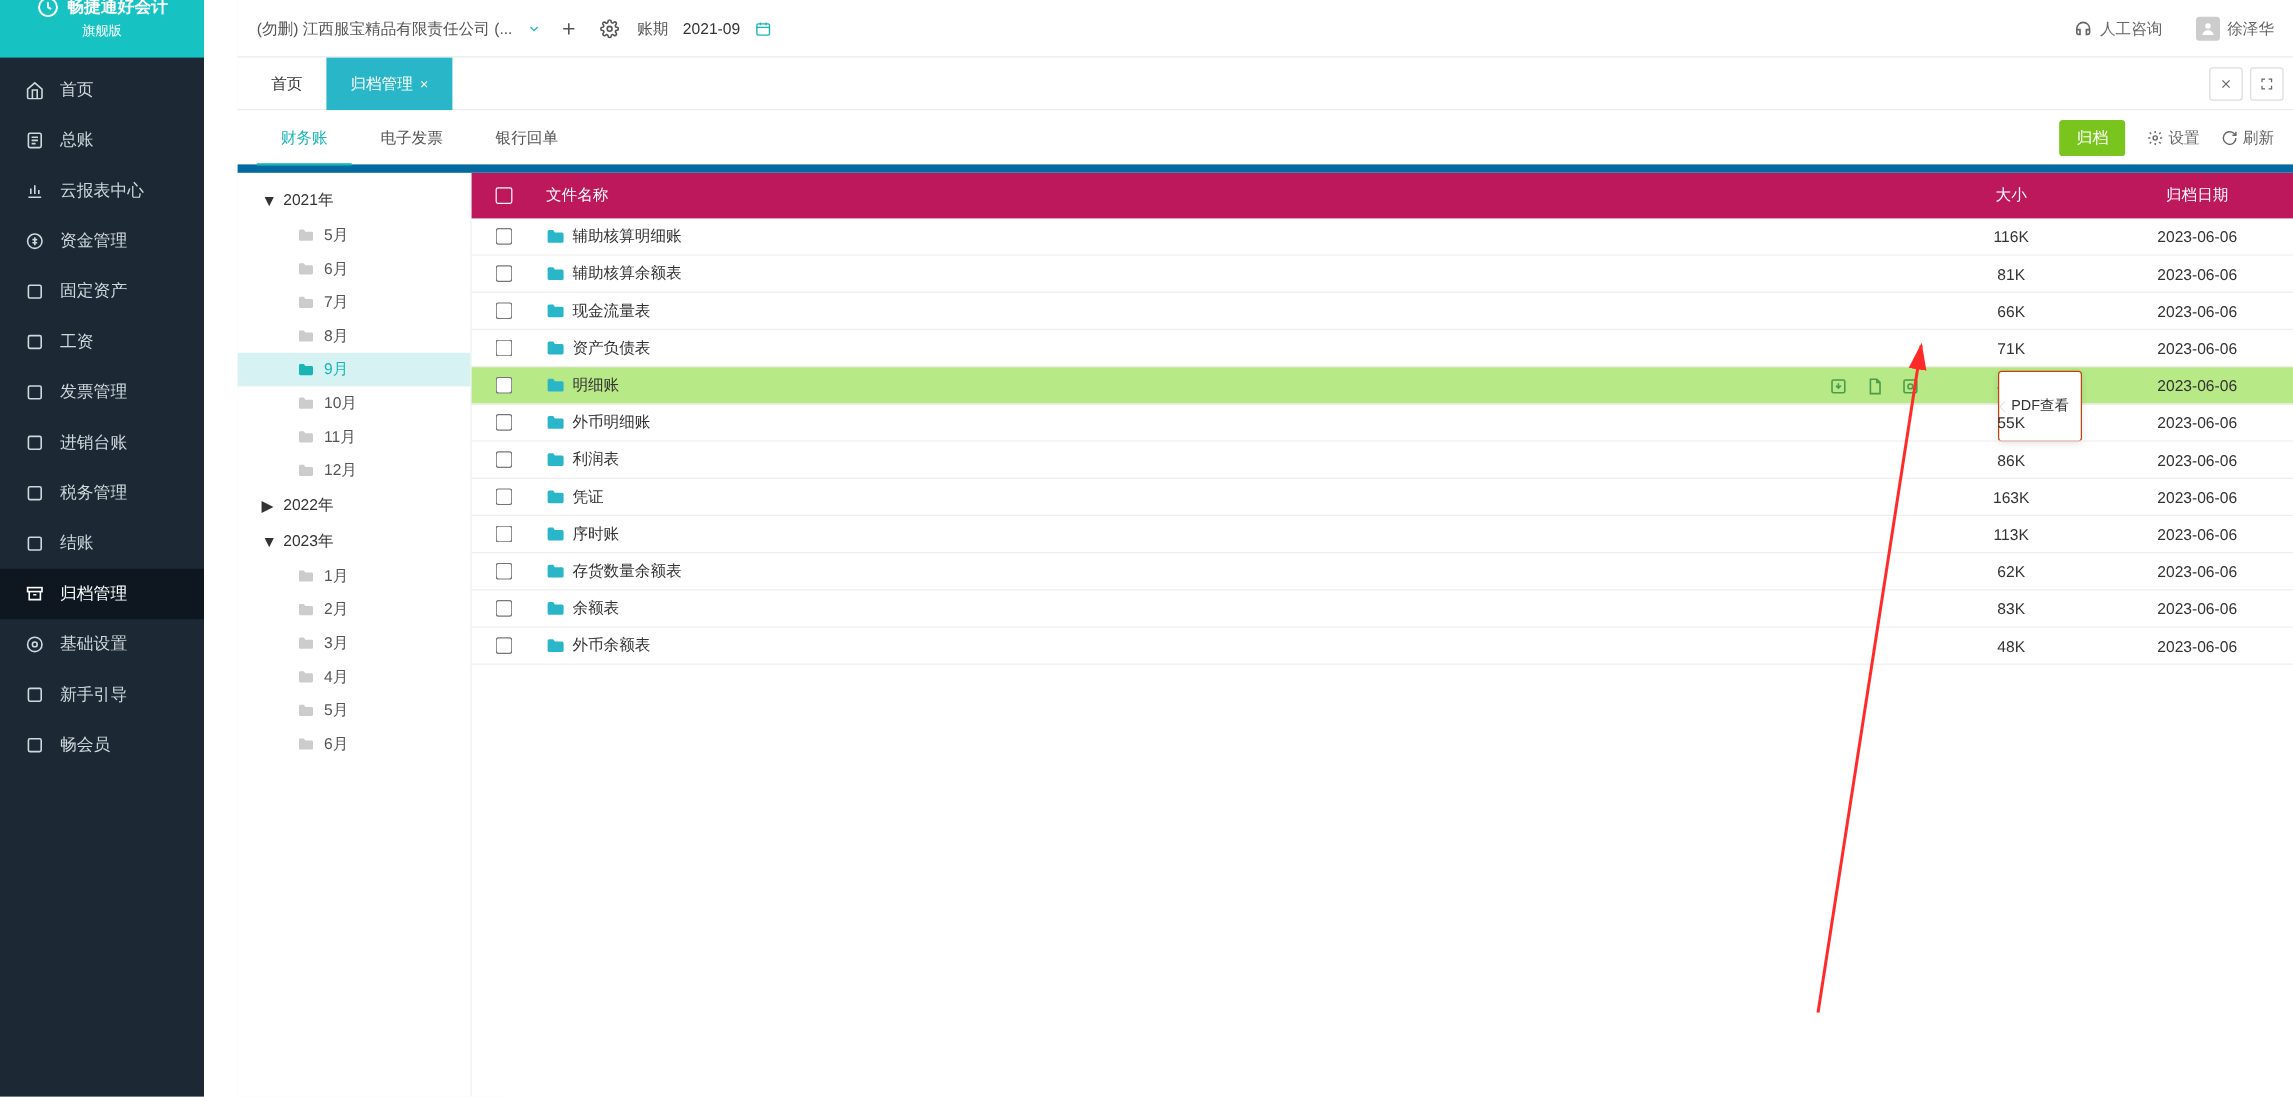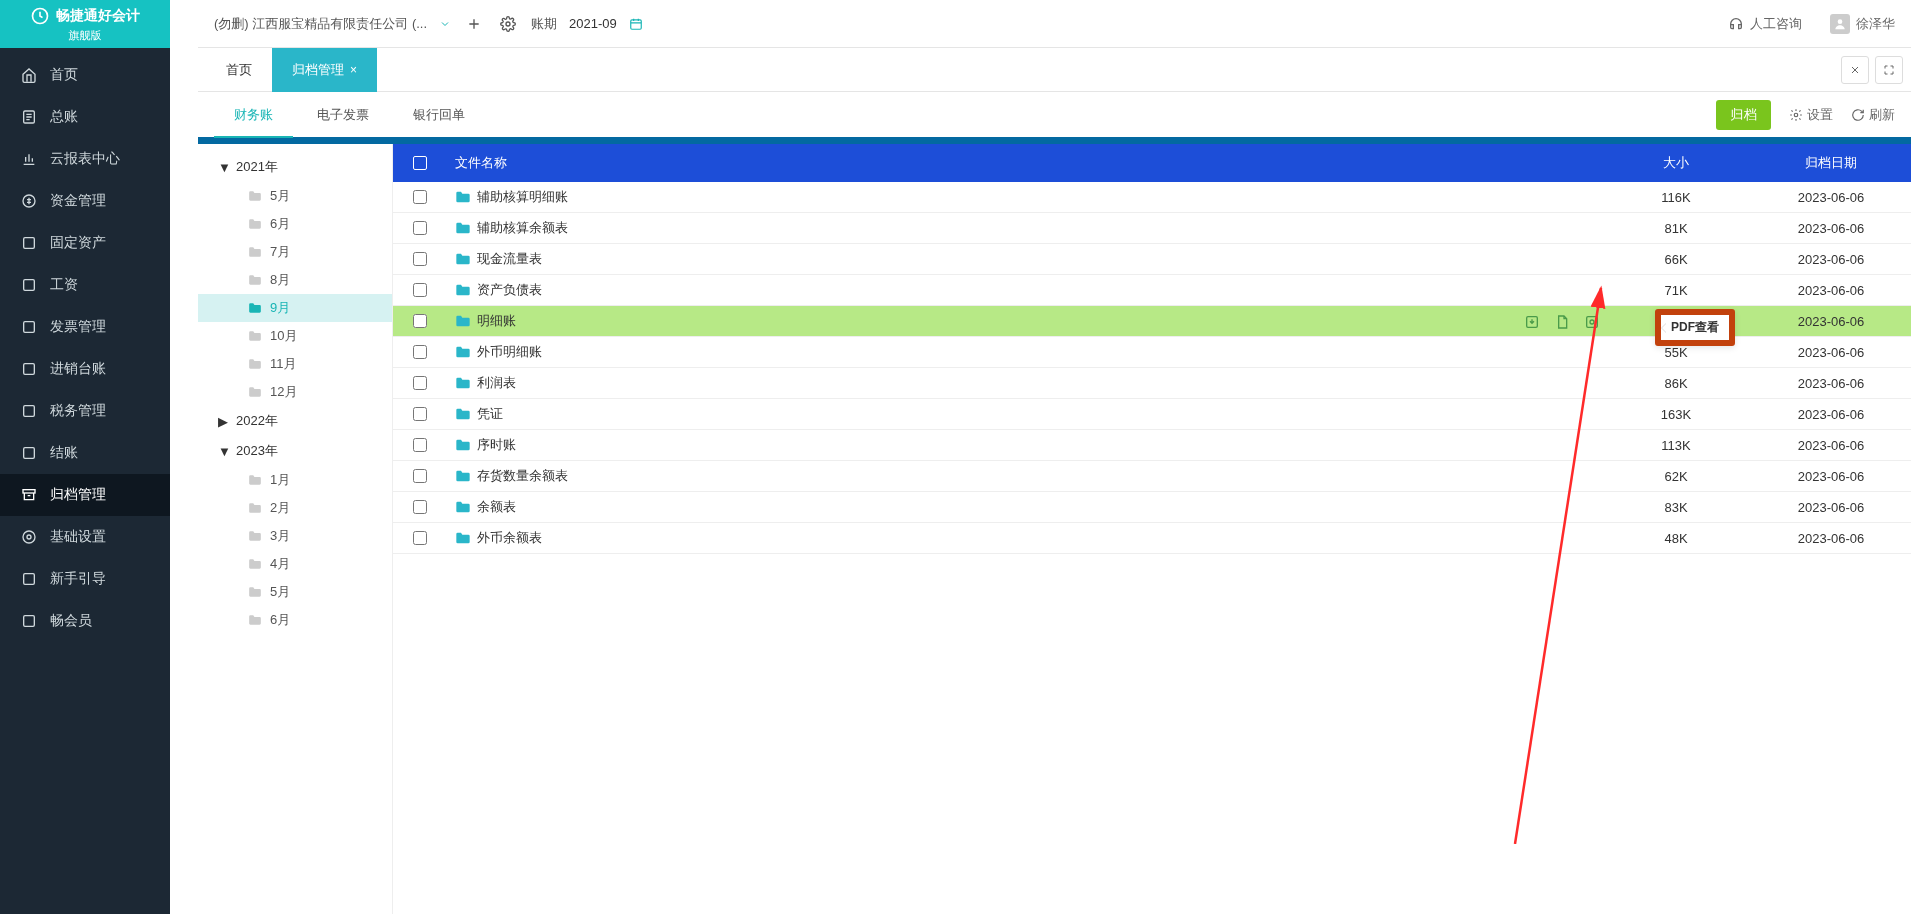--- a/index.html
+++ b/index.html
@@ -2,21 +2,21 @@
 <html><head>
 <meta charset="utf-8">
 <style>
   * { box-sizing: border-box; margin: 0; padding: 0; }
   body { font-family: "Microsoft YaHei", Arial, sans-serif; font-size: 13px; color: #333; background: #fff; overflow: hidden; }
 
   .app { display: flex; height: 914px; width: 1911px; }
 
   
   .sidebar { width: 170px; background: #1c2834; color: #cfd8dc; display: flex; flex-direction: column; }
-  .brand { height: 48px; background: #16c2c2; color: #fff; display: flex; flex-direction: column; align-items: center; justify-content: center; padding: 15px 8px; }
+  .brand { height: 48px; background: #16c2c2; color: #fff; display: flex; flex-direction: column; align-items: center; justify-content: flex-end; padding: 15px 8px; }
   .brand-main { display: flex; align-items: center; gap: 6px; font-size: 14px; font-weight: 600; }
   .brand-sub { font-size: 11px; margin-top: 2px; }
   .brand-icon svg { width: 20px; height: 20px; }
   .nav { flex: 1; padding-top: 6px; }
   .nav-item { display: flex; align-items: center; gap: 12px; padding: 12px 20px; color: #cfd8dc; cursor: pointer; }
   .nav-item.active { background: #0e1720; color: #fff; }
   .nav-item .nav-icon { width: 18px; height: 18px; display: inline-flex; align-items: center; justify-content: center; color: #cfd8dc; }
   .nav-item.active .nav-icon { color: #fff; }
   .nav-item .nav-label { font-size: 14px; }
   .sidebar-footer { padding: 14px 20px; display: flex; align-items: center; gap: 8px; color: #cfd8dc; cursor: pointer; }
@@ -60,41 +60,41 @@
   .tree-year { padding: 6px 20px; display: flex; align-items: center; gap: 8px; cursor: pointer; color: #333; }
   .tree-year .tri { width: 10px; display: inline-block; color: #333; }
   .tree-month { padding: 5px 20px 5px 50px; display: flex; align-items: center; gap: 8px; cursor: pointer; color: #555; }
   .tree-month .folder { width: 14px; height: 12px; color: #ccc; display: inline-flex; }
   .tree-month.selected { background: #d6f2f2; }
   .tree-month.selected .folder { color: #19b5b5; }
   .tree-month.selected .month-label { color: #19b5b5; }
 
   
   .table-wrap { flex: 1; margin-top: 52px; padding: 0; position: relative; }
-  .thead { height: 38px; background: #1d4ed8; color: #fff; display: flex; align-items: center; }
+  .thead { height: 38px; background: #be185d; color: #fff; display: flex; align-items: center; }
   .th-chk { width: 54px; display: flex; justify-content: center; }
   .th-name { flex: 1; padding-left: 8px; }
   .th-size { width: 150px; text-align: center; }
   .th-date { width: 160px; text-align: center; }
 
   .row { height: 31px; display: flex; align-items: center; border-bottom: 1px solid #eee; position: relative; }
   .row.highlight { background: #b7e986; }
   .rc-chk { width: 54px; display: flex; justify-content: center; }
   .rc-name { flex: 1; display: flex; align-items: center; gap: 6px; padding-left: 8px; }
   .rc-name .folder { color: #2ab6c9; width: 16px; height: 14px; display: inline-flex; }
   .rc-size { width: 150px; text-align: center; color: #333; }
   .rc-date { width: 160px; text-align: center; color: #333; }
 
   input[type="checkbox"].cb { width: 14px; height: 14px; accent-color: #19b5b5; }
   .cb-white { appearance: none; width: 14px; height: 14px; border: 1px solid #fff; border-radius: 2px; background: transparent; }
 
   .row-actions { position: absolute; right: 310px; top: 0; height: 31px; display: flex; align-items: center; gap: 12px; }
   .row-action-icon { width: 18px; height: 18px; color: #4a9b4a; cursor: pointer; display: inline-flex; align-items: center; justify-content: center; }
 
-  .tooltip { position: absolute; background: #fff; border: 6px solid #c2410c; border-radius: 3px; padding: 4px 10px; font-size: 12px; color: #333; box-shadow: 0 2px 6px rgba(0,0,0,.1); white-space: nowrap; font-weight: bold; }
+  .tooltip { position: absolute; background: #fff; border: 1px solid #c2410c; border-radius: 3px; padding: 20px 10px; font-size: 12px; color: #333; box-shadow: 0 2px 6px rgba(0,0,0,.1); white-space: nowrap; }
   .tooltip::before { content: ''; position: absolute; left: -5px; top: 50%; transform: translateY(-50%); border: 5px solid transparent; border-right-color: #ddd; }
   .tooltip::after { content: ''; position: absolute; left: -4px; top: 50%; transform: translateY(-50%); border: 5px solid transparent; border-right-color: #fff; }
 
   
   .arrow-annot { position: absolute; pointer-events: none; z-index: 50; }
 
   svg { display: block; }
 </style>
 </head>
 <body>

